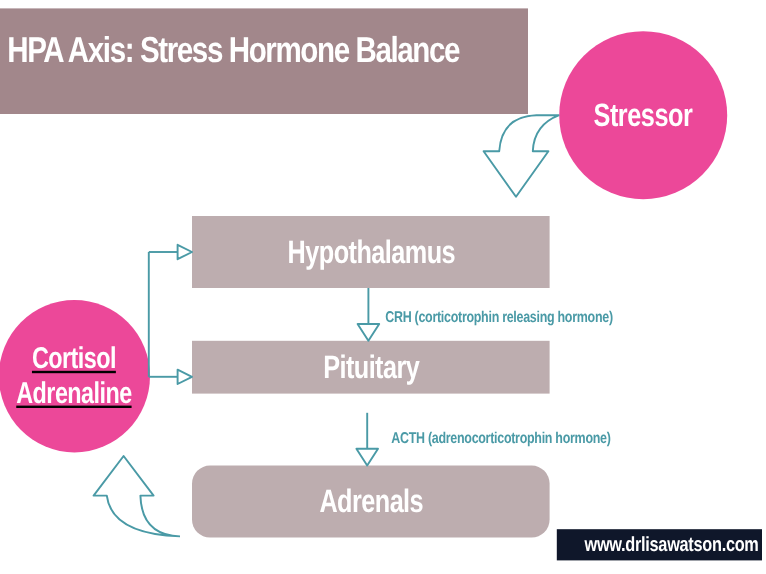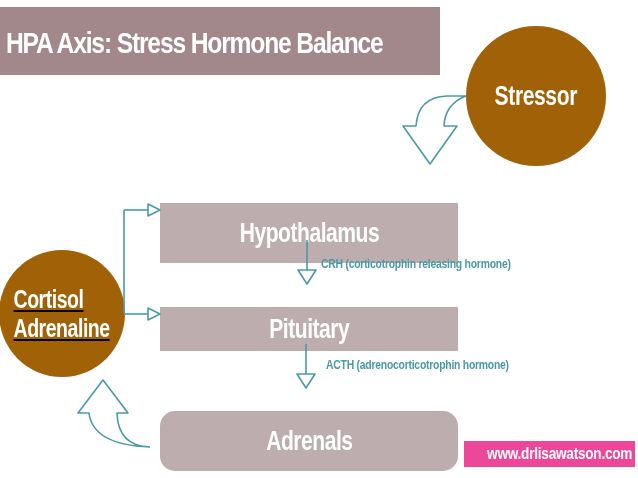--- a/index.html
+++ b/index.html
@@ -1,43 +1,43 @@
 <!DOCTYPE html>
 <html><head>
 <meta charset="utf-8">
 <style>
   html, body { margin:0; padding:0; background:#ffffff; }
   body { width:638px; height:478px; position:relative; overflow:hidden;
          font-family:"Liberation Sans", sans-serif; }
-  .title-box { position:absolute; left:0; top:7px; width:440px; height:68px;
+  .title-box { position:absolute; left:0; top:7px; width:440px; height:88px;
                background:#a2878b; }
   .title-text { position:absolute; left:6px; top:0; height:71px; line-height:71px;
                 color:#fff; font-size:30px; font-weight:bold; letter-spacing:-1.4px;
                 transform:scaleX(0.82); transform-origin:left center; white-space:nowrap; }
-  .circle { position:absolute; border-radius:50%; background:#a16207;
-            display:flex; align-items:center; justify-content:center; text-align:left; }
+  .circle { position:absolute; border-radius:50%; background:#ec4899;
+            display:flex; align-items:center; justify-content:center; text-align:center; }
   .circle span { color:#fff; font-weight:bold; display:block; transform:scaleX(0.78); }
   .stressor { left:466px; top:26px; width:140px; height:140px; }
   .stressor span { font-size:27px; letter-spacing:-0.5px; }
   .cortisol { left:-1px; top:250px; width:126px; height:127px;text-decoration:underline; }
   .cortisol span { font-size:25px; line-height:29px; letter-spacing:-0.6px; }
   .box { position:absolute; left:160px; width:298px; background:#bdadaf;
-         display:flex; align-items:center; justify-content:center;margin-top:23px; }
+         display:flex; align-items:center; justify-content:center; }
   .box span { color:#fff; font-weight:bold; font-size:27px; letter-spacing:-0.6px;
               transform:scaleX(0.78); white-space:nowrap; }
   .hypo { top:180px; height:60px; }
   .pit  { top:284px; height:44px; }
   .adr  { top:388px; height:60px;border-radius:15px; }
   .hormone { position:absolute; color:#4a9aa6; font-weight:bold; font-size:13px;
              letter-spacing:-0.3px; transform:scaleX(0.8); transform-origin:left center;
              white-space:nowrap; }
   .crh  { left:321px; top:256px; }
   .acth { left:326px; top:357px; }
   .url-box { position:absolute; left:464px; top:441px; width:171px; height:26px;
-             background:#ec4899; display:flex; align-items:center; justify-content:flex-end; }
+             background:#0f172a; display:flex; align-items:center; justify-content:flex-end; }
   .url-box span { color:#fff; font-weight:bold; font-size:17px; letter-spacing:-0.3px;
                   transform:scaleX(0.8); transform-origin:right center; padding-right:4px; white-space:nowrap; }
   svg.overlay { position:absolute; left:0; top:0; }
 </style>
 </head>
 <body>
 
 <div class="title-box">
   <div class="title-text">HPA Axis: Stress Hormone Balance</div>
 </div>

